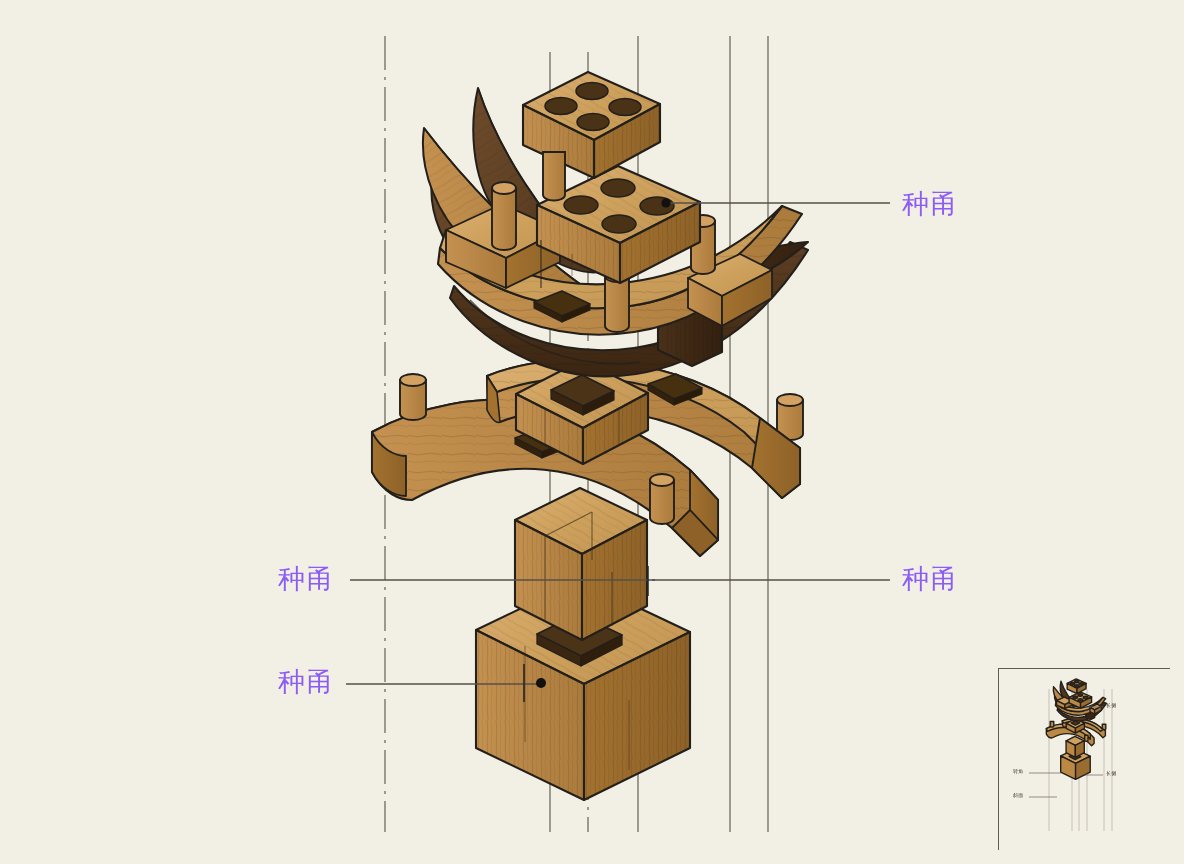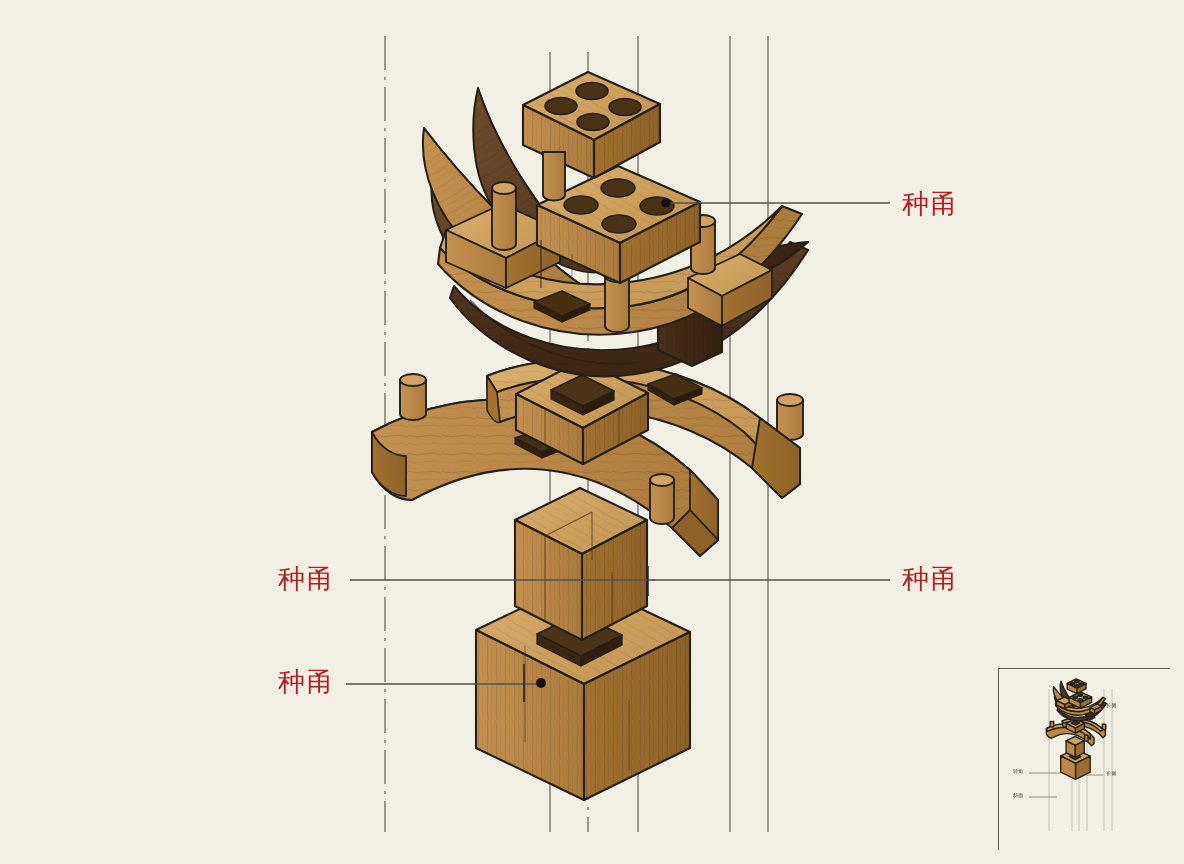--- a/index.html
+++ b/index.html
@@ -1,20 +1,20 @@
 <!DOCTYPE html>
 <html><head>
 <meta charset="utf-8">
 <style>
   html,body{margin:0;padding:0;background:#f2efe4;}
   body{width:1184px;height:864px;overflow:hidden;
        font-family:"DejaVu Sans","Liberation Sans",sans-serif;}
   #stage{position:relative;width:1184px;height:864px;background:#f2efe4;}
   #stage svg{position:absolute;left:0;top:0;}
-  .label{position:absolute;font-size:27px;color:#b91c1c;letter-spacing:2px;
+  .label{position:absolute;font-size:27px;color:#8b5cf6;letter-spacing:2px;
          white-space:nowrap;font-family:"DejaVu Sans","Liberation Sans",sans-serif;}
   .inset-label{position:absolute;font-size:5px;color:#3a3530;white-space:nowrap;
          letter-spacing:.3px;font-family:"DejaVu Sans","Liberation Sans",sans-serif;}
   #inset{position:absolute;left:998px;top:668px;width:172px;height:182px;
          background:#f2efe4;border:1.5px solid #5d5d52;box-sizing:border-box;}
   #inset .innerframe{position:absolute;left:5px;top:5px;right:5px;bottom:5px;
          border:1px solid #8d8d80;box-sizing:border-box;}
   #inset svg{position:absolute;left:0;top:0;}
 </style>
 </head>

